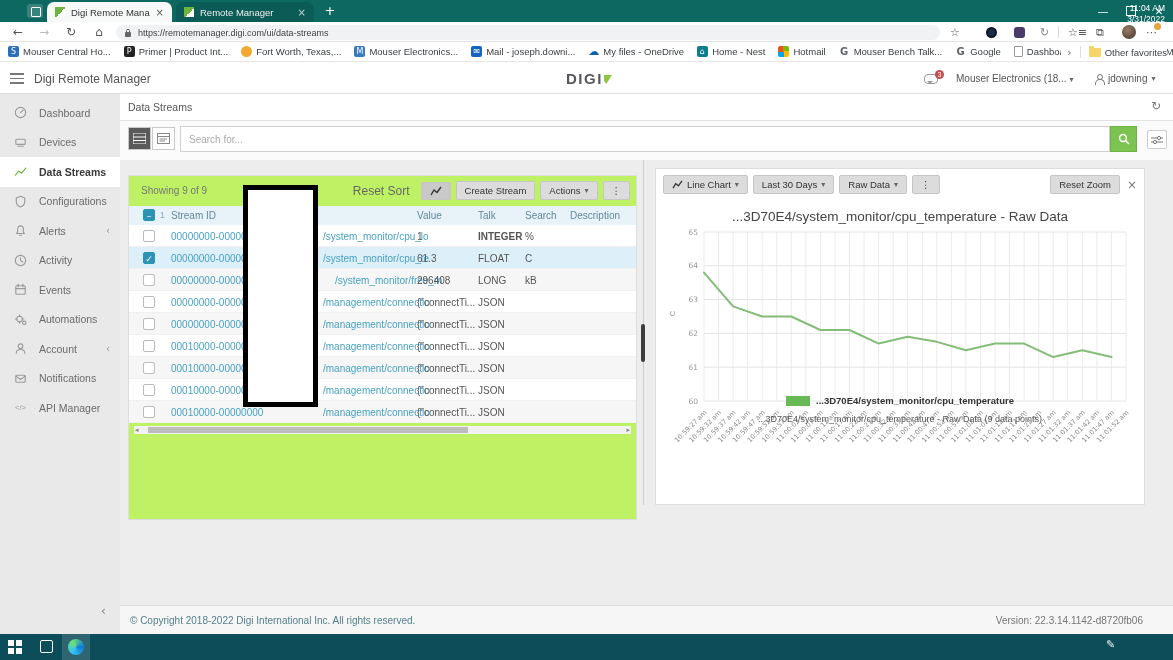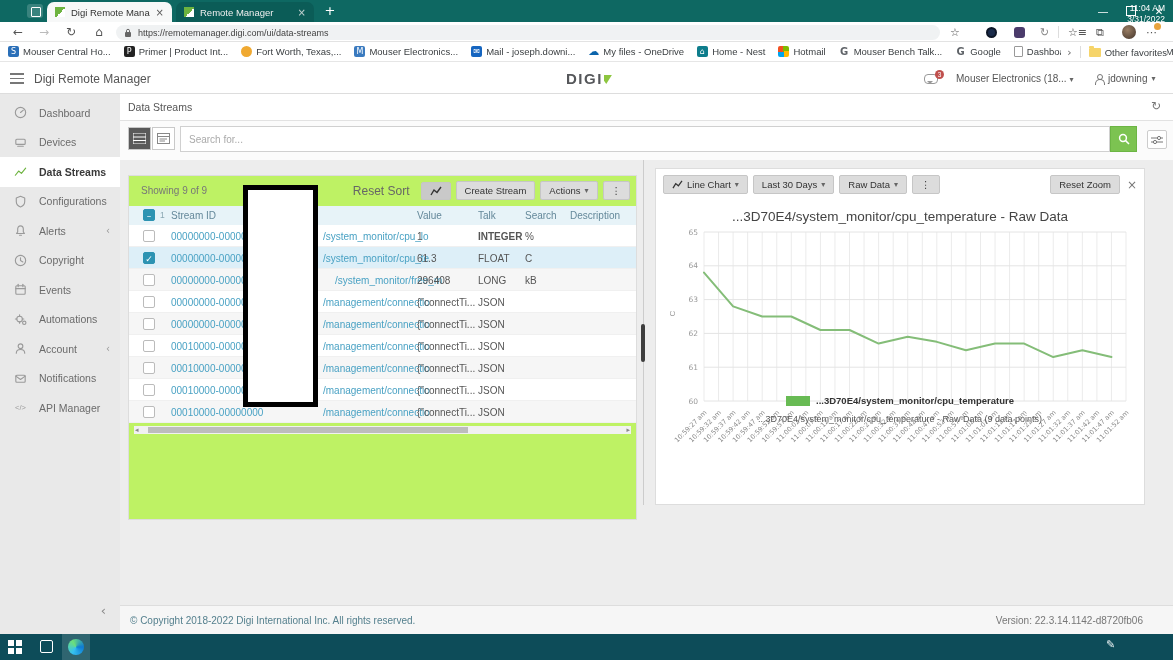--- a/index.html
+++ b/index.html
@@ -297,21 +297,21 @@
           <span>Alerts</span>
           <span class="side-chev uni">‹</span>
         </div>
         <div class="side-item">
           <span style="color: rgb(154, 154, 154); display: inline-flex;">
             <svg viewBox="0 0 16 16" width="15" height="15" fill="none" stroke="currentColor" stroke-width="1.2" stroke-linecap="round" stroke-linejoin="round">
               <circle cx="8" cy="8" r="5.5"></circle>
               <polyline points="8,5 8,8 10.5,9.5"></polyline>
             </svg>
           </span>
-          <span>Copyright</span>
+          <span>Activity</span>
         </div>
         <div class="side-item">
           <span style="color: rgb(154, 154, 154); display: inline-flex;">
             <svg viewBox="0 0 16 16" width="15" height="15" fill="none" stroke="currentColor" stroke-width="1.2" stroke-linecap="round" stroke-linejoin="round">
               <rect x="3" y="4" width="10" height="9" rx="1"></rect>
               <line x1="3" y1="7" x2="13" y2="7"></line>
               <line x1="5.5" y1="2.5" x2="5.5" y2="5"></line>
               <line x1="10.5" y1="2.5" x2="10.5" y2="5"></line>
             </svg>
           </span>

